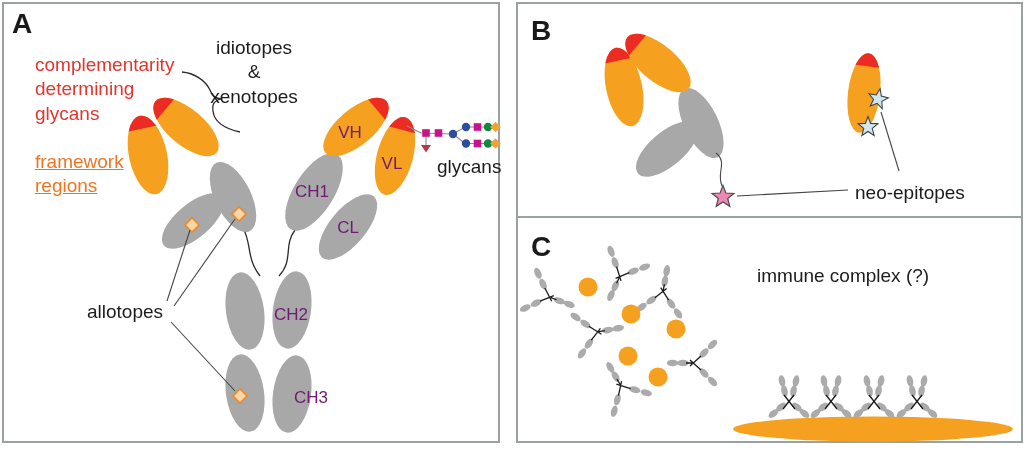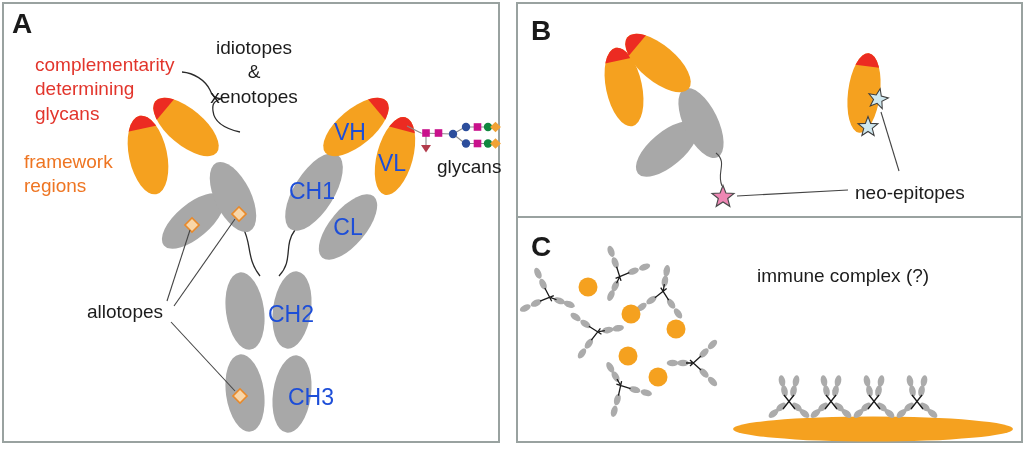--- a/index.html
+++ b/index.html
@@ -11,21 +11,21 @@
   #panelA{left:2px;top:2px;width:498px;height:441px;}
   #panelBC{left:516px;top:2px;width:507px;height:441px;}
   #dividerBC{position:absolute;left:517px;top:216px;width:505px;height:2px;background:var(--panelBorder);}
   #artwork{position:absolute;left:0;top:0;}
   .txt{position:absolute;font-size:19px;line-height:1.28;white-space:pre-line;}
   .panel-letter{font-size:28px;font-weight:bold;color:#1a1a1a;}
   .red-txt{color:var(--redText);}
   .orange-txt{color:var(--orangeText);}
   .black-txt{color:#1c1c1c;}
   .center{text-align:center;}
-  .dlabel{position:absolute;transform:translate(-50%,-50%);color:#1d4ed8;font-size:23px;line-height:1;}
+  .dlabel{position:absolute;transform:translate(-50%,-50%);color:#701a75;font-size:17px;line-height:1;}
   
   .fill-orange{fill:var(--orange);}
   .fill-red{fill:var(--red);}
   .fill-gray{fill:var(--gray);}
   .fill-minigray{fill:var(--miniGray);}
   .ink-line{stroke:#2a2a2a;stroke-width:1.3;fill:none;}
   .thin-line{stroke:#444;stroke-width:1.1;fill:none;}
   .glyco-line{stroke:#8a8a8a;stroke-width:1.1;fill:none;}
   .diamond{fill:var(--diamondFill);stroke:var(--diamondStroke);stroke-width:1.6;}
   .star-pink{fill:var(--pinkStar);stroke:#4a4a4a;stroke-width:1.1;}
@@ -206,21 +206,21 @@
     </g>
   </svg>
 
   <div class="txt panel-letter" style="left:12px;top:6px;">A</div>
   <div class="txt panel-letter" style="left:531px;top:13px;">B</div>
   <div class="txt panel-letter" style="left:531px;top:229px;">C</div>
 
   <div class="txt red-txt" style="left:35px;top:53px;">complementarity
 determining
 glycans</div>
-  <div class="txt orange-txt" style="left:24px;top:150px;">framework
+  <div class="txt orange-txt" style="left:35px;top:150px;text-decoration:underline;">framework
 regions</div>
   <div class="txt black-txt center" style="left:198px;top:36px;width:112px;">idiotopes
 &amp;
 xenotopes</div>
   <div class="txt black-txt" style="left:437px;top:155px;">glycans</div>
   <div class="txt black-txt" style="left:87px;top:300px;">allotopes</div>
 
   <div class="dlabel" style="left:350px;top:132px;">VH</div>
   <div class="dlabel" style="left:392px;top:163px;text-align:center;">VL</div>
   <div class="dlabel" style="left:312px;top:191px;">CH1</div>

